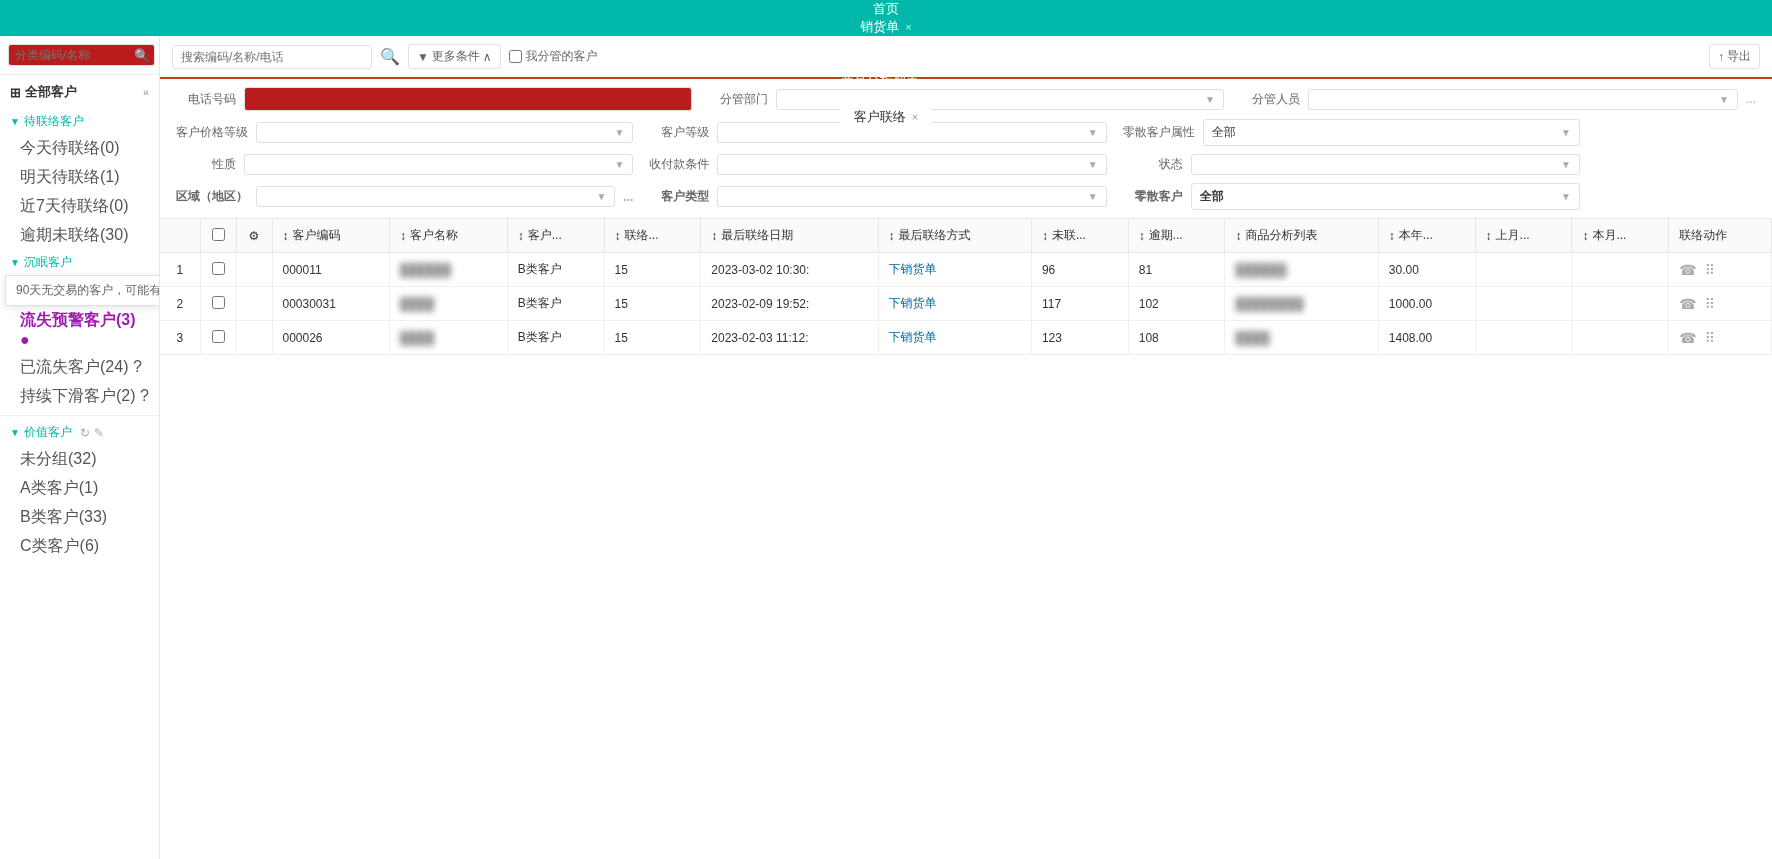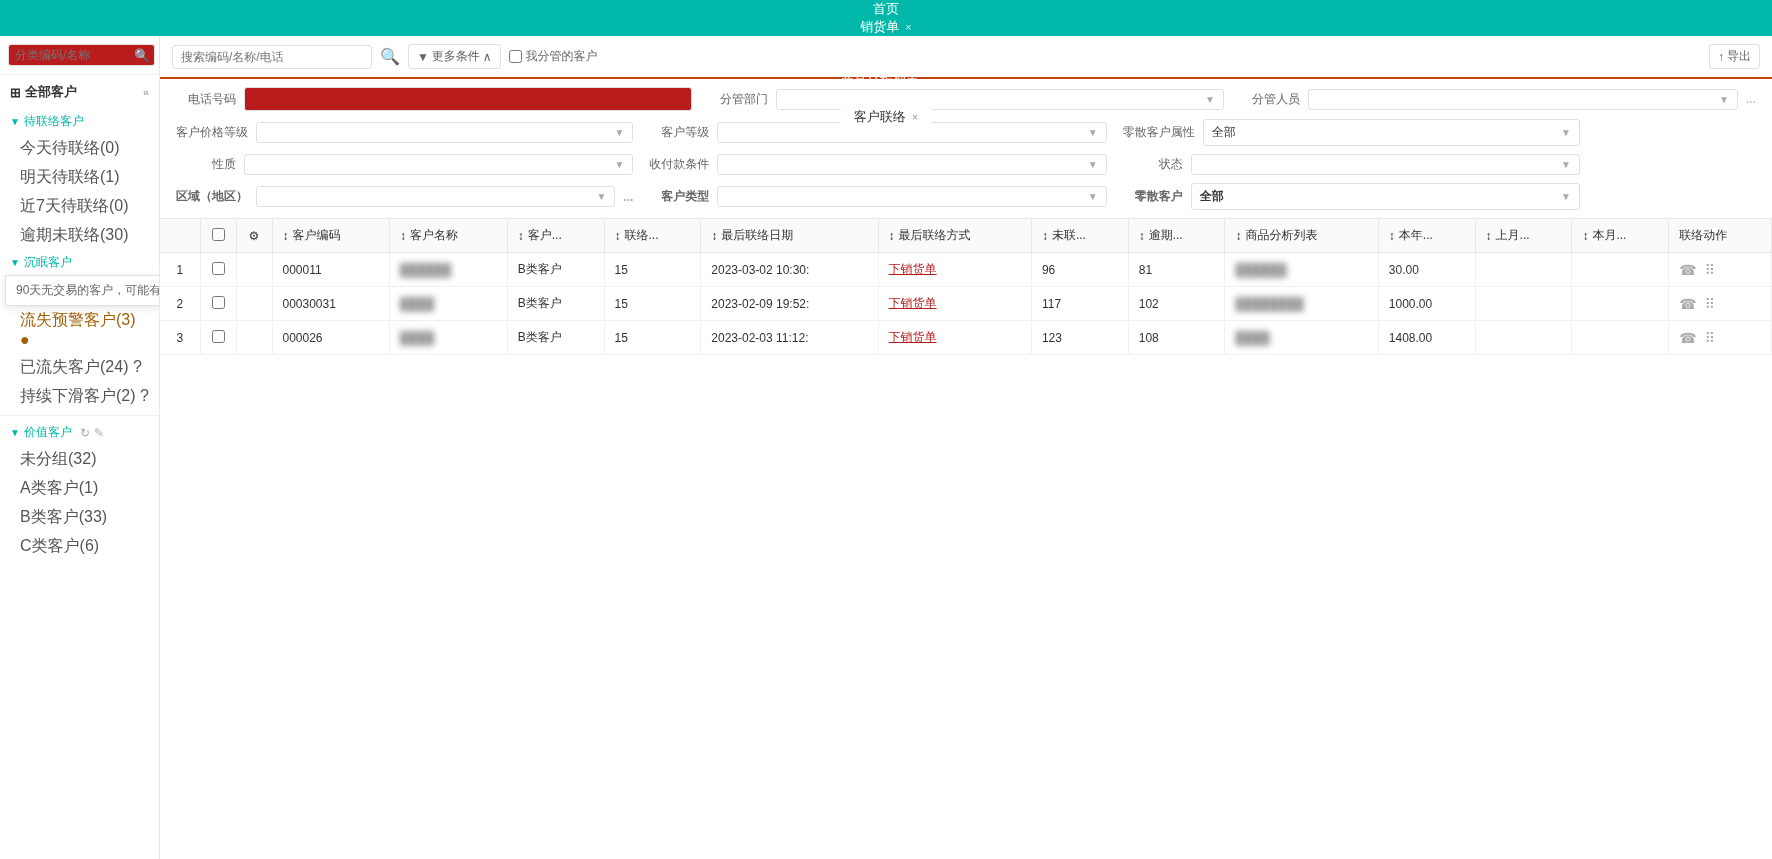--- a/index.html
+++ b/index.html
@@ -106,22 +106,22 @@
       cursor: pointer;
     }
     .sidebar-section-title .arrow { font-size: 10px; }
     .sidebar-item {
       padding: 4px 10px 4px 20px;
       color: #555;
       cursor: pointer;
       font-size: 16px;
     }
     .sidebar-item.active {
-      color: #a16207;
-      font-weight: normal;
+      color: #a21caf;
+      font-weight: bold;
     }
     .sidebar-divider { height: 1px; background: #f0f0f0; margin: 4px 0; }
     .tooltip-content {
       background: #fff;
       border: 1px solid #e0e0e0;
       padding: 6px 10px;
       font-size: 12px;
       color: #666;
       box-shadow: 0 2px 8px rgba(0,0,0,0.1);
       white-space: nowrap;
@@ -296,21 +296,21 @@
     }
     .data-table td {
       border-bottom: 1px solid #f0f0f0;
       border-right: 1px solid #f0f0f0;
       padding: 8px 10px;
       color: #333;
       white-space: nowrap;
     }
     .row-num { color: #999; text-align: center; }
     .row-checkbox { text-align: center; }
-    .link-text { color: #b91c1c; text-decoration: underline; cursor: pointer; }
+    .link-text { color: #0369a1; cursor: pointer; }
     .blurred { color: transparent; text-shadow: 0 0 6px rgba(0,0,0,0.4); user-select: none; }
     .action-icons { display: flex; gap: 8px; color: #aaa; cursor: pointer; font-size: 14px; }
 
     
     .pagination-bar {
       display: flex;
       align-items: center;
       justify-content: flex-end;
       padding: 8px 16px;
       background: #fff;

